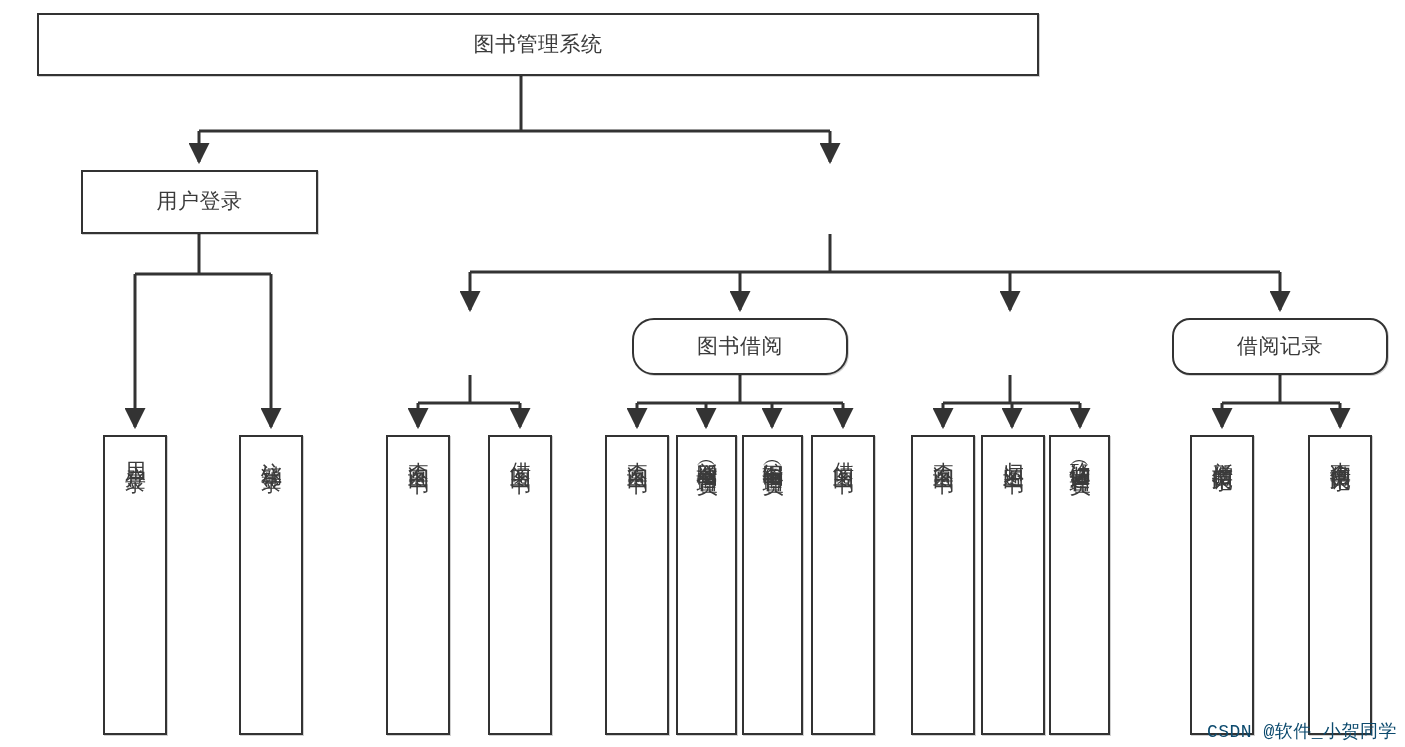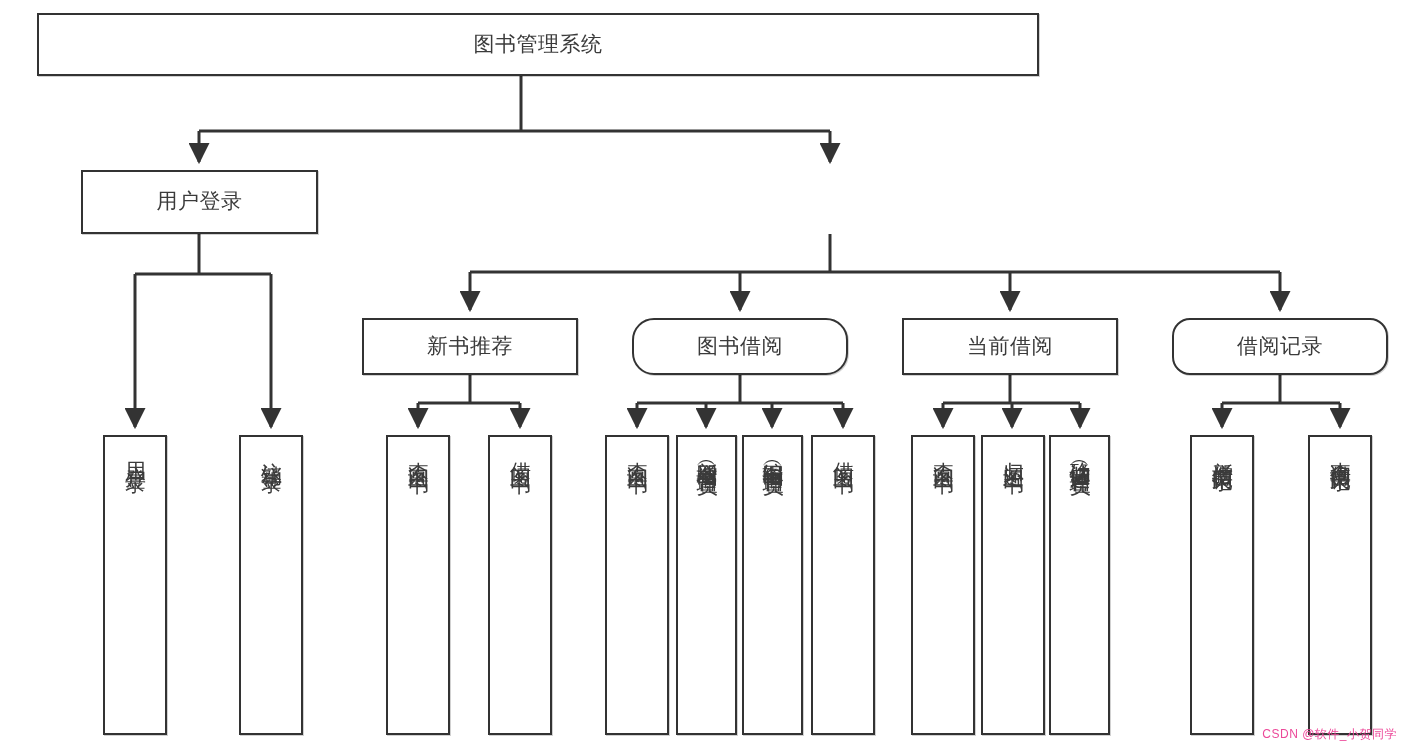--- a/index.html
+++ b/index.html
@@ -59,24 +59,24 @@
     letter-spacing: 4px;
     line-height: 1;
   }
   .node.v.tall .label {
     letter-spacing: 2px;
   }
   #watermark {
     position: absolute;
     right: 8px;
     bottom: 4px;
-    font-size: 12px;
-    color: #ec4899;
+    font-size: 18px;
+    color: #0c4a6e;
     white-space: nowrap;
-    font-family: Liberation Sans, sans-serif;
+    font-family: Liberation Mono, monospace;
     letter-spacing: 0.5px;
   }
 </style>
 </head>
 <body>
 
 <div id="canvas">
 
   <svg id="edges" viewBox="0 0 1405 747" xmlns="http://www.w3.org/2000/svg">
     <defs>
@@ -130,31 +130,25 @@
 
   <div class="node h root" style="left:37px; top:13px; width:1002px; height:63px;">
     <span class="label">图书管理系统</span>
   </div>
 
   <div class="node h" style="left:81px; top:170px; width:237px; height:64px;">
     <span class="label">用户登录</span>
   </div>
 
 
-  <div class="node h" style="left:362px; top:318px; width:216px; height:57px;">
-    <span class="label">新书推荐</span>
-  </div>
 
   <div class="node h" style="left:632px; top:318px; width:216px; height:57px;border-radius:22px;">
     <span class="label">图书借阅</span>
   </div>
 
-  <div class="node h" style="left:902px; top:318px; width:216px; height:57px;">
-    <span class="label">当前借阅</span>
-  </div>
 
   <div class="node h" style="left:1172px; top:318px; width:216px; height:57px;border-radius:18px;">
     <span class="label">借阅记录</span>
   </div>
 
   <div class="node v" style="left:103px; top:435px; width:64px; height:300px;">
     <span class="label">用户登录</span>
   </div>
 
   <div class="node v" style="left:239px; top:435px; width:64px; height:300px;">

